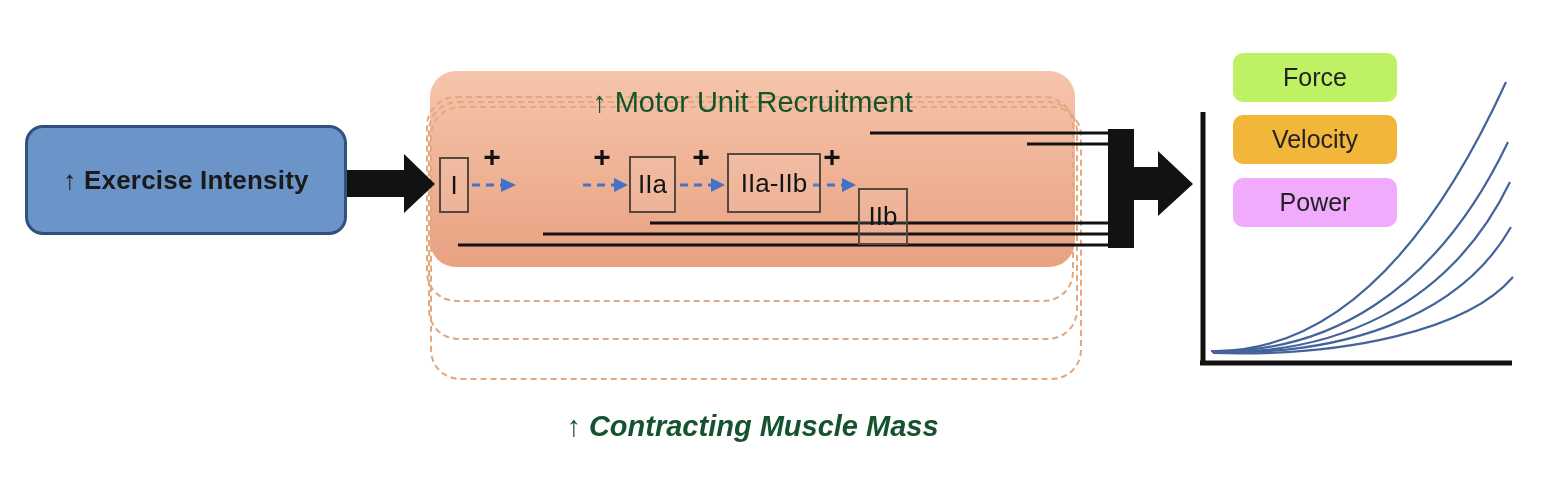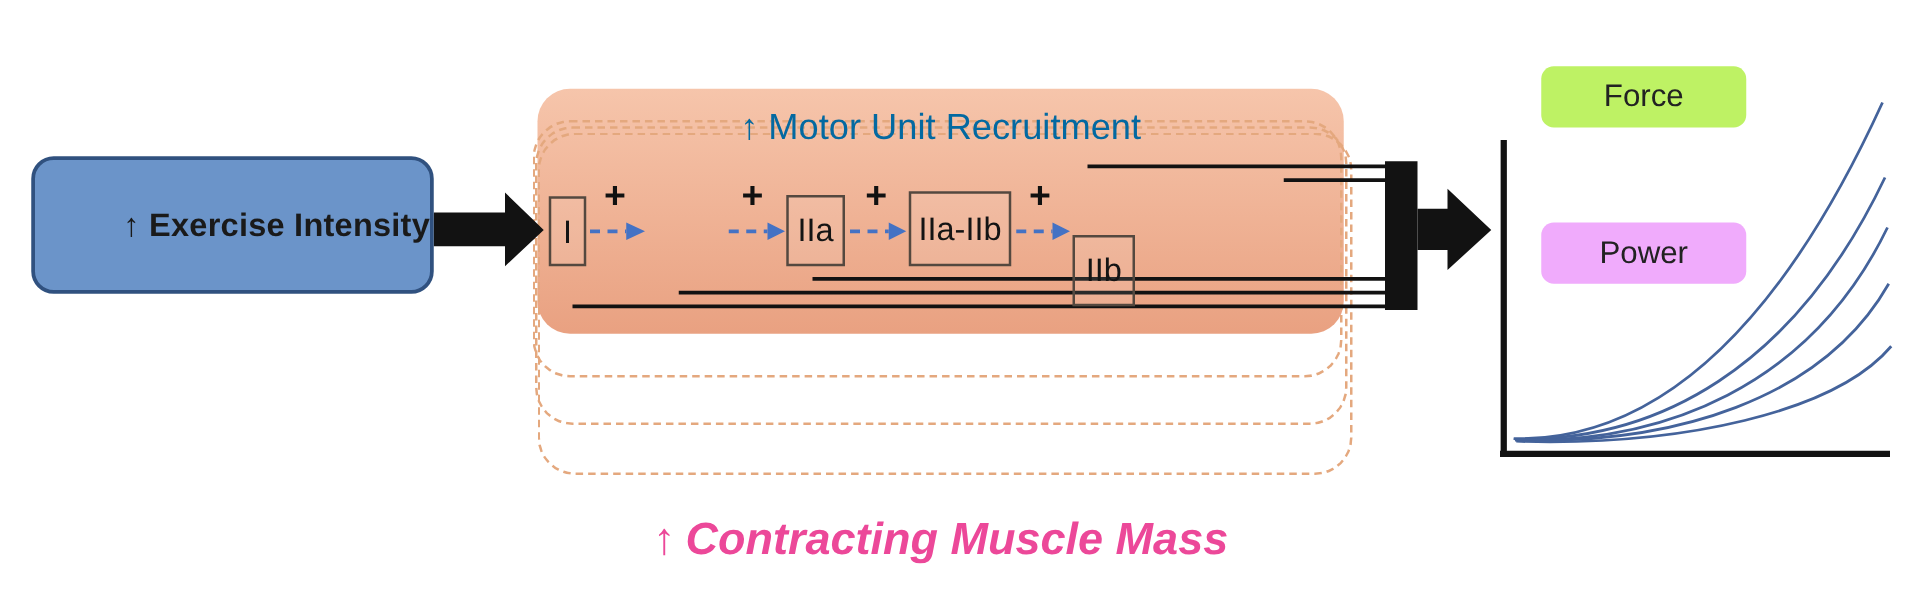--- a/index.html
+++ b/index.html
@@ -6,51 +6,51 @@
   #stage{
     position:relative;width:1542px;height:488px;overflow:hidden;
     font-family:"Liberation Sans",sans-serif;background:#ffffff;
   }
   .abs{position:absolute;}
   .gfx{position:absolute;left:0;top:0;pointer-events:none;}
 
   .blue-box{
     left:25px;top:125px;width:322px;height:110px;
     border-radius:18px;border:3px solid #30517f;
-    box-sizing:border-box;display:flex;align-items:center;justify-content:flex-end;
+    box-sizing:border-box;display:flex;align-items:center;justify-content:center;
     font-size:26px;font-weight:bold;letter-spacing:.2px;
   }
   .orange-box{
     left:430px;top:71px;width:645px;height:196px;border-radius:26px;
   }
   .dashed-rect{
     border:2.5px dashed #e4a87e;border-radius:30px;box-sizing:border-box;
     background:transparent;
   }
   .mu-title{
     left:430px;top:86px;width:645px;text-align:center;
-    font-size:29px;font-weight:400;color:#0369a1;
+    font-size:29px;font-weight:400;color:#14532d;
   }
   .unit-box{
     border:2px solid #54483f;box-sizing:border-box;
     display:flex;align-items:center;justify-content:center;
     font-size:26px;color:#141414;
   }
   .plus{
     width:34px;text-align:center;top:142px;
     font-size:30px;font-weight:bold;color:#111;line-height:1;
   }
   .legend-chip{
     left:1233px;width:164px;height:49px;border-radius:10px;
     display:flex;align-items:center;justify-content:center;
     font-size:25px;color:#222222;
   }
   .caption{
     left:400px;top:410px;width:705px;text-align:center;
-    font-size:36px;font-weight:bold;color:#ec4899;
+    font-size:29px;font-weight:bold;color:#14532d;
   }
   .caption .cap-text{font-style:italic;padding-left:8px;}
 </style>
 </head>
 <body>
 
 <div id="stage" style="color: rgb(26, 26, 26);">
 
   <div class="abs orange-box" style="background: linear-gradient(rgb(246, 197, 171) 0%, rgb(233, 161, 129) 100%);"></div>
 
@@ -106,35 +106,38 @@
   </div>
 
   <div class="abs mu-title">↑ Motor Unit Recruitment</div>
 
   <div class="abs unit-box" style="left: 439px; top: 157px; width: 30px; height: 56px; background-color: rgba(255, 255, 255, 0.1); border-color: rgb(84, 72, 63);">
     <span>I</span>
   </div>
   <div class="abs unit-box" style="left: 629px; top: 156px; width: 47px; height: 57px; background-color: rgba(255, 255, 255, 0.1); border-color: rgb(84, 72, 63); text-align: center;">
     <span>IIa</span>
   </div>
-  <div class="abs unit-box" style="left: 727px; top: 153px; width: 82px; height: 60px; background-color: rgba(255, 255, 255, 0.1); border-color: rgb(84, 72, 63);">
+  <div class="abs unit-box" style="left: 727px; top: 153px; width: 94px; height: 60px; background-color: rgba(255, 255, 255, 0.1); border-color: rgb(84, 72, 63);">
     <span>IIa-IIb</span>
   </div>
   <div class="abs unit-box" style="left: 858px; top: 156px; width: 50px; height: 57px; background-color: rgba(255, 255, 255, 0.1); border-color: rgb(84, 72, 63); margin-top: 32px;">
     <span>IIb</span>
   </div>
 
   <div class="abs plus" style="left:475px;">+</div>
   <div class="abs plus" style="left:585px;">+</div>
   <div class="abs plus" style="left:684px;">+</div>
   <div class="abs plus" style="left:815px;">+</div>
 
   <div class="abs legend-chip" style="top: 53px; background-color: #bef264;">
     <span>Force</span>
   </div>
+  <div class="abs legend-chip" style="top: 115px; background-color: rgb(242, 182, 58);">
+    <span>Velocity</span>
+  </div>
   <div class="abs legend-chip" style="top: 178px; background-color: #f0abfc;">
     <span>Power</span>
   </div>
 
   <div class="abs caption">
     <span class="cap-arrow">↑</span><span class="cap-text">Contracting Muscle Mass</span>
   </div>
 
 </div>
 

